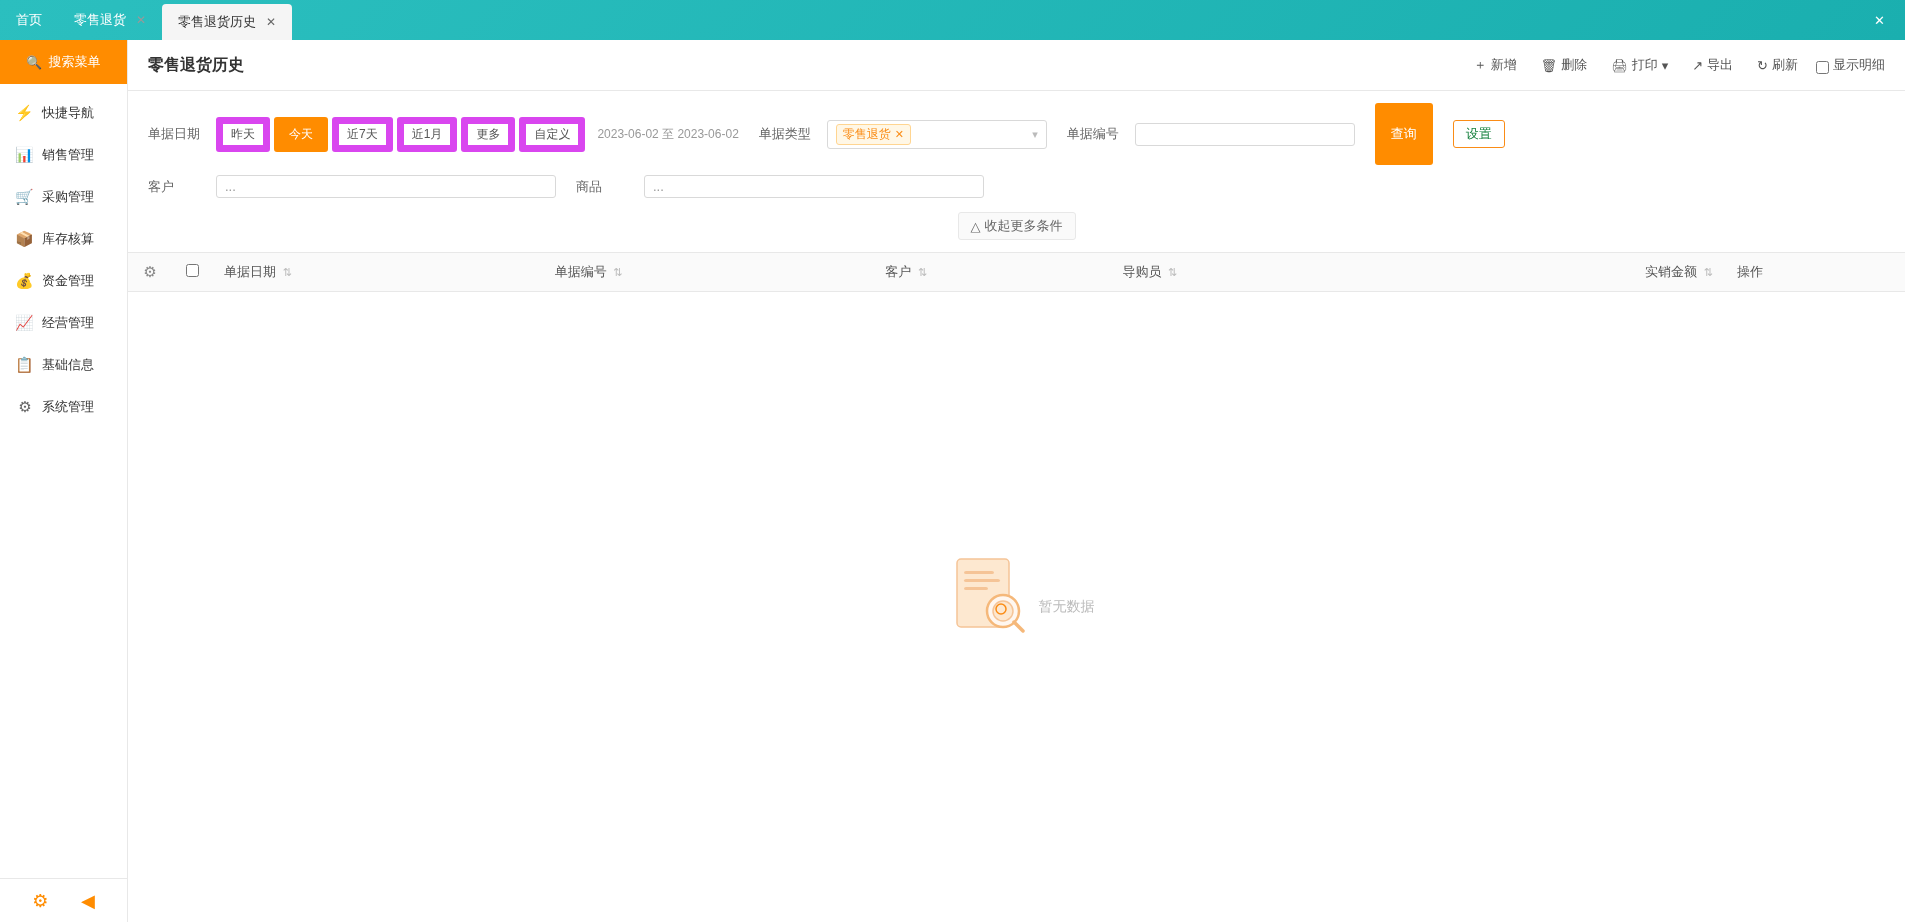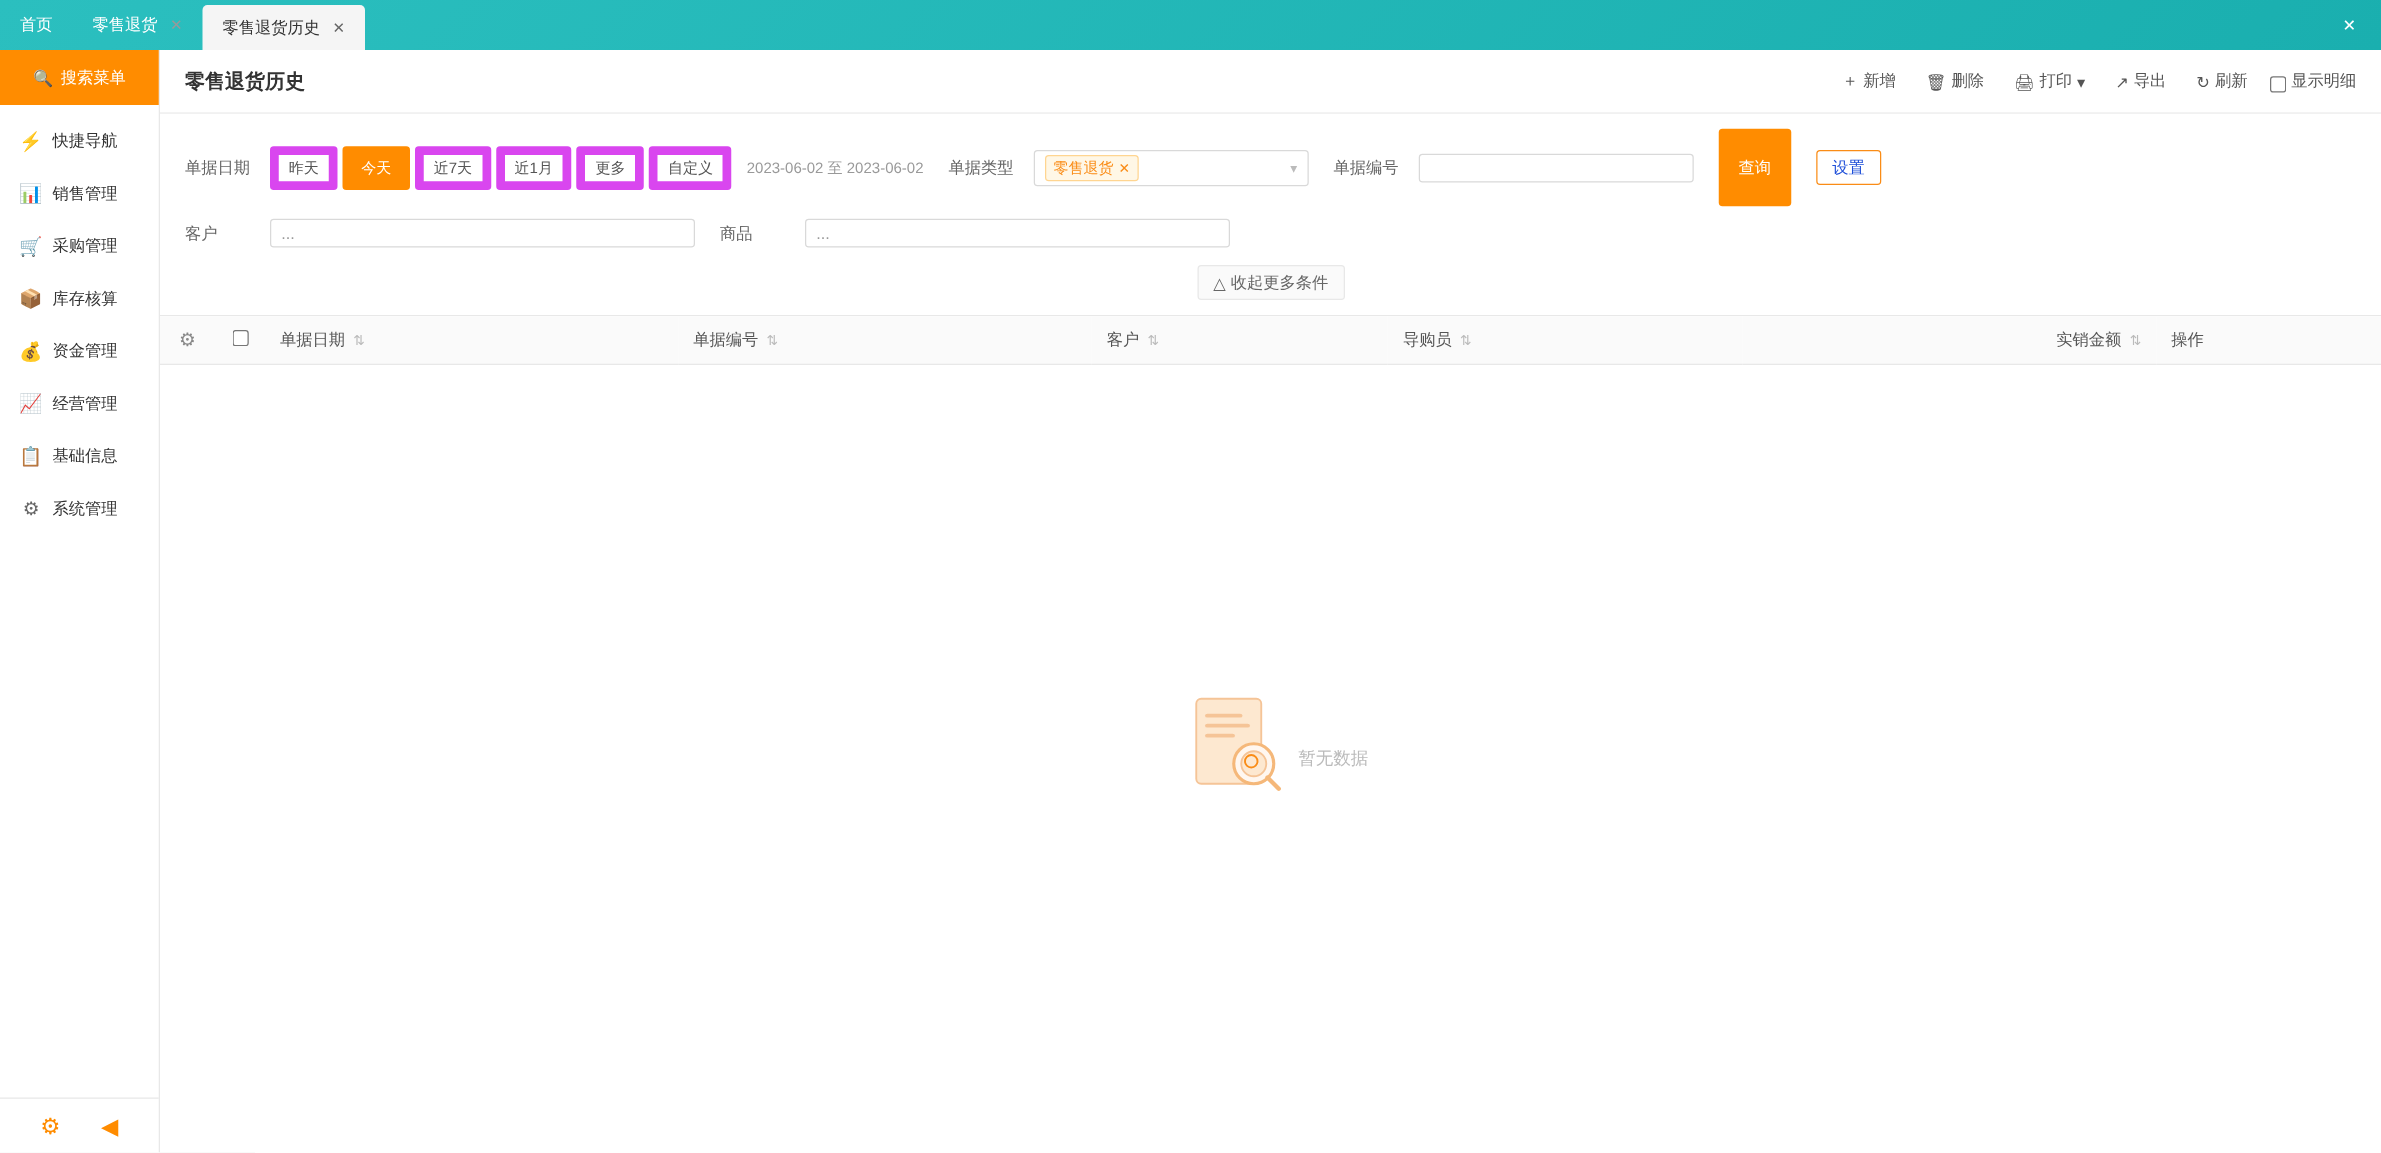--- a/index.html
+++ b/index.html
@@ -507,21 +507,21 @@
             <span style="color:#bbb; font-size:11px; margin-left:auto;">▾</span>
           </div>
         </div>
 
         <div class="filter-group">
           <span class="filter-label">单据编号</span>
           <input class="filter-input" type="text" style="min-width: 220px;">
         </div>
 
         <button class="btn-primary">查询</button>
-        <button class="btn-default" style="color:#1d4ed8; border-color:#fa8c16;">设置</button>
+        <button class="btn-default" style="color:#15803d; border-color:#fa8c16;">设置</button>
       </div>
 
       <div class="filter-row">
 
         <div class="filter-group">
           <span class="filter-label">客户</span>
           <div class="filter-select" style="min-width: 340px;">
             <span class="filter-ellipsis">...</span>
           </div>
         </div>

